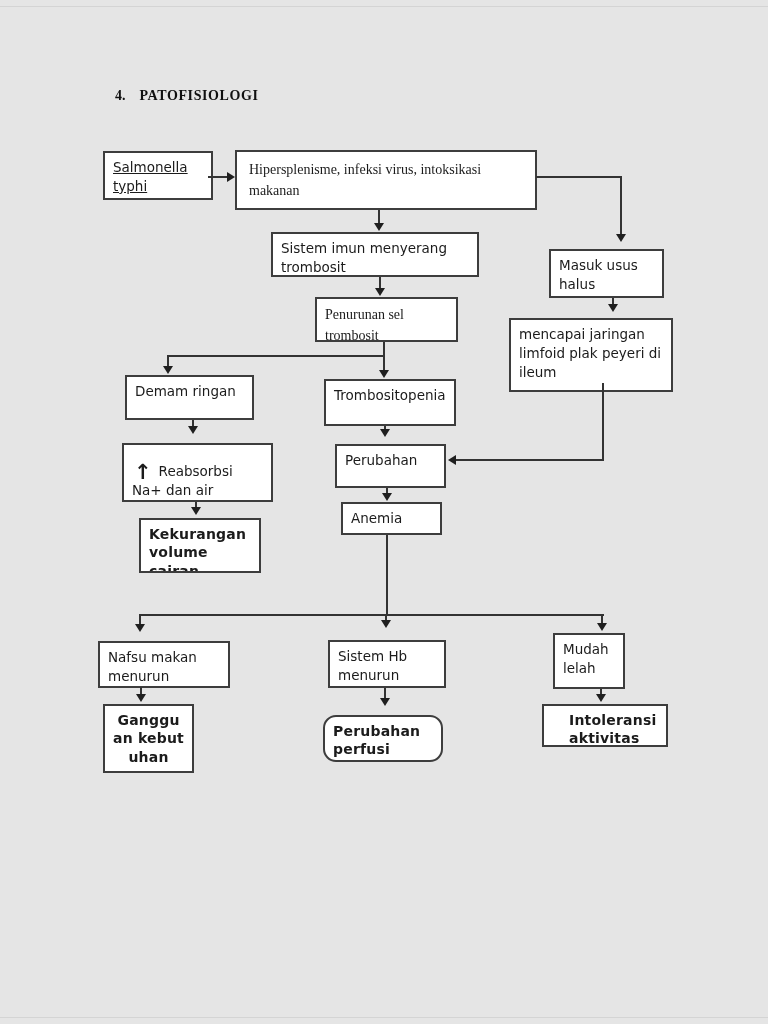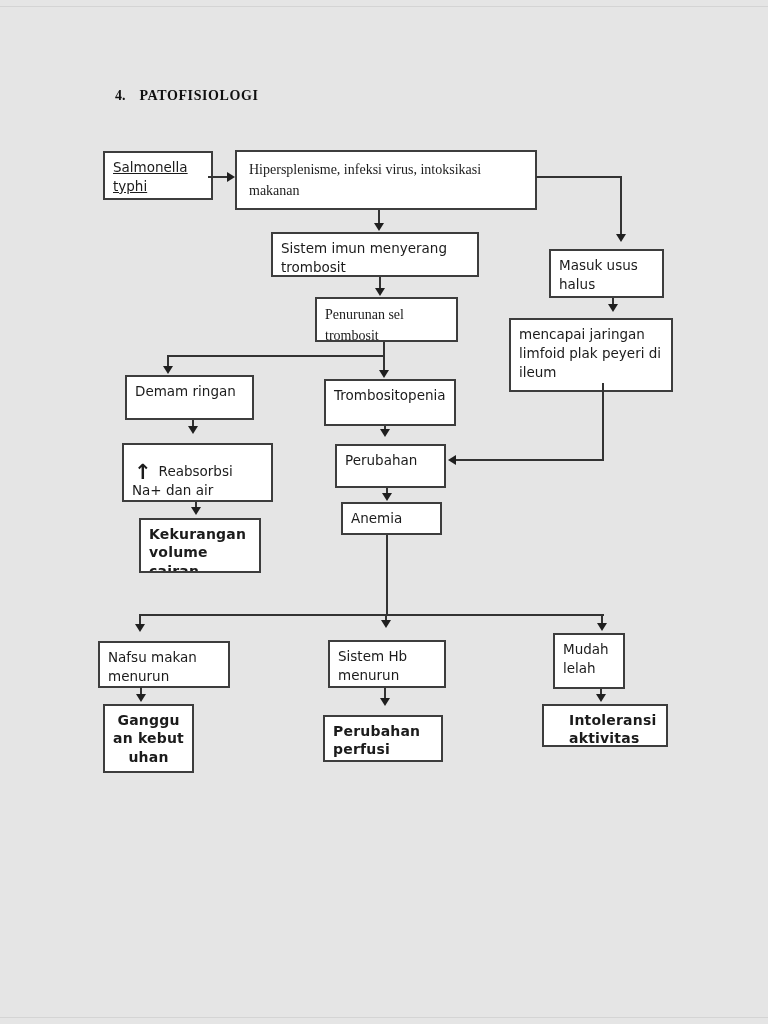--- a/index.html
+++ b/index.html
@@ -81,21 +81,21 @@
     <div class="node" style="left:341px;top:502px;width:101px;height:33px;">Anemia</div>
 
     <div class="node" style="left:98px;top:641px;width:132px;height:47px;">Nafsu makan menurun</div>
 
     <div class="node" style="left:328px;top:640px;width:118px;height:48px;">Sistem Hb menurun</div>
 
     <div class="node" style="left:553px;top:633px;width:72px;height:56px;">Mudah lelah</div>
 
     <div class="node bold breakall" style="left:103px;top:704px;width:91px;height:69px;text-align:center;">Gangguan kebutuhan</div>
 
-    <div class="node bold" style="left:323px;top:715px;width:120px;height:47px;">Perubahan perfusi</div>
+    <div class="node bold" style="left:323px;top:715px;width:120px;height:47px;border-radius:13px;">Perubahan perfusi</div>
 
     <div class="node bold" style="left:542px;top:704px;width:126px;height:43px;padding-left:25px;">Intoleransi aktivitas</div>
 
     <div class="ln" style="left:208px;top:176px;width:20px;height:2px;"></div>
     <div class="ar-r" style="left:227px;top:172px;"></div>
 
     <div class="ln" style="left:378px;top:210px;width:2px;height:14px;"></div>
     <div class="ar-d" style="left:374px;top:223px;"></div>
 
     <div class="ln" style="left:536px;top:176px;width:85px;height:2px;"></div>

